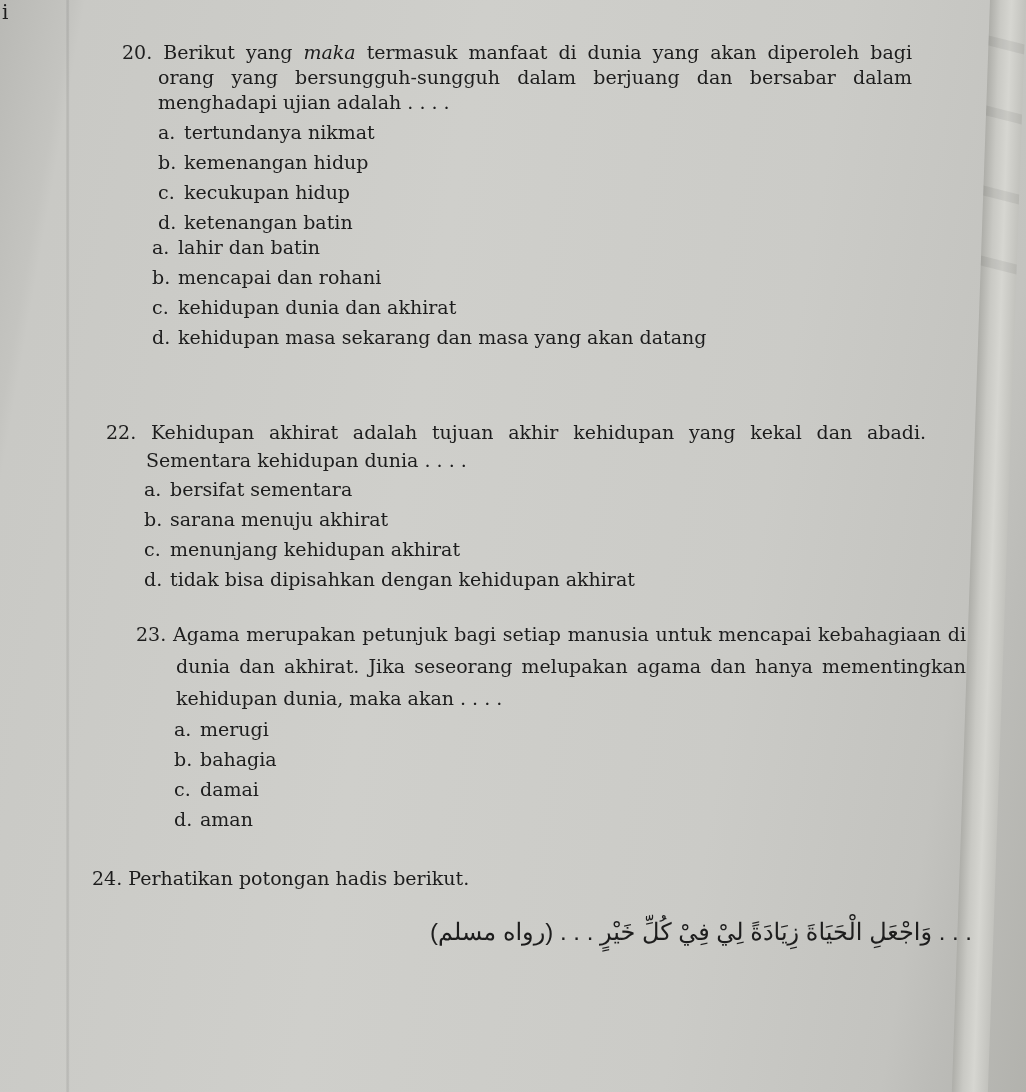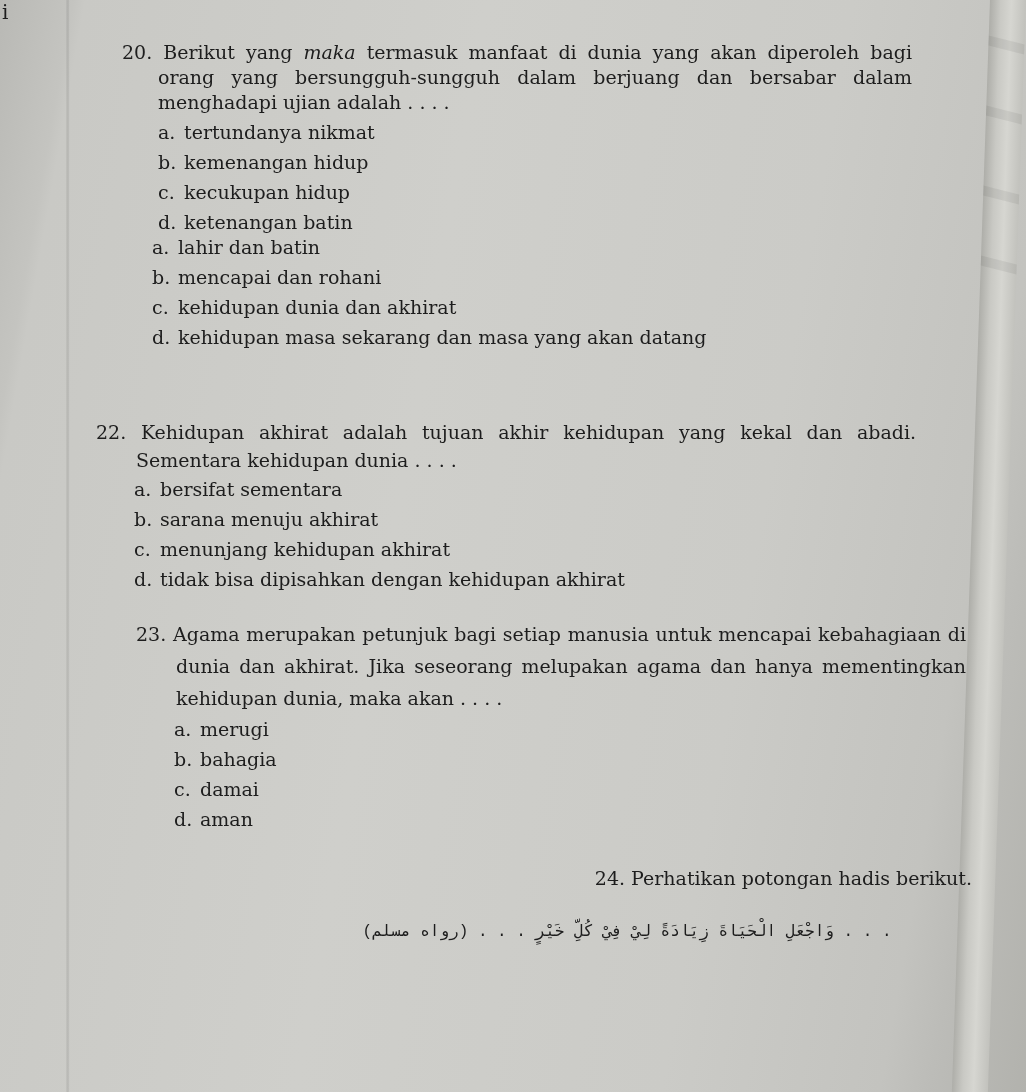--- a/index.html
+++ b/index.html
@@ -72,23 +72,23 @@
       display: flex;
       font-size: 19px;
       line-height: 30px;
     }
     .opt-letter {
       width: 26px;
       flex: 0 0 26px;
     }
     .hadith {
       direction: rtl;
-      text-align: center;
-      font-family: Liberation Mono, monospace;
-      font-size: 16px;
+      text-align: right;
+      font-family: Liberation Sans, sans-serif;
+      font-size: 24px;
       line-height: 40px;
       margin: 20px 0 18px 0;
       padding-left: 190px;
     }
     .justify {
       text-align: justify;
     }
   </style>
 </head>
 <body>
@@ -142,21 +142,21 @@
         <span class="opt-letter">c.</span>
         <span>kehidupan dunia dan akhirat</span>
       </li>
     <li class="option">
         <span class="opt-letter">d.</span>
         <span>kehidupan masa sekarang dan masa yang akan datang</span>
       </li>
   </ul>
 </div>
 
-<div class="question" style="left:96px; top:418px; width:820px;">
+<div class="question" style="left:106px; top:418px; width:820px;">
   <div class="justify" style="text-indent:-40px; padding-left:40px;">
     <span class="q-num">22.</span>
     <span class="q-text">Kehidupan akhirat adalah tujuan akhir kehidupan yang kekal dan abadi. Sementara kehidupan dunia . . . .</span>
   </div>
   <ul class="options" style="padding-left:38px;">
     <li class="option">
         <span class="opt-letter">a.</span>
         <span>bersifat sementara</span>
       </li>
     <li class="option">
@@ -193,18 +193,18 @@
         <span>damai</span>
       </li>
     <li class="option">
         <span class="opt-letter">d.</span>
         <span>aman</span>
       </li>
   </ul>
 </div>
 
 <div class="question" style="left:92px; top:864px; width:880px;">
-  <div style="text-indent:-42px; padding-left:42px;text-align:right;">
+  <div style="text-indent:-42px; padding-left:42px;">
     <span class="q-num">24.</span>
     <span class="q-text">Perhatikan potongan hadis berikut.</span>
   </div>
   <div class="hadith" lang="ar">. . . وَاجْعَلِ الْحَيَاةَ زِيَادَةً لِيْ فِيْ كُلِّ خَيْرٍ . . . (رواه مسلم)</div>
 </div>
 
 </body></html>

